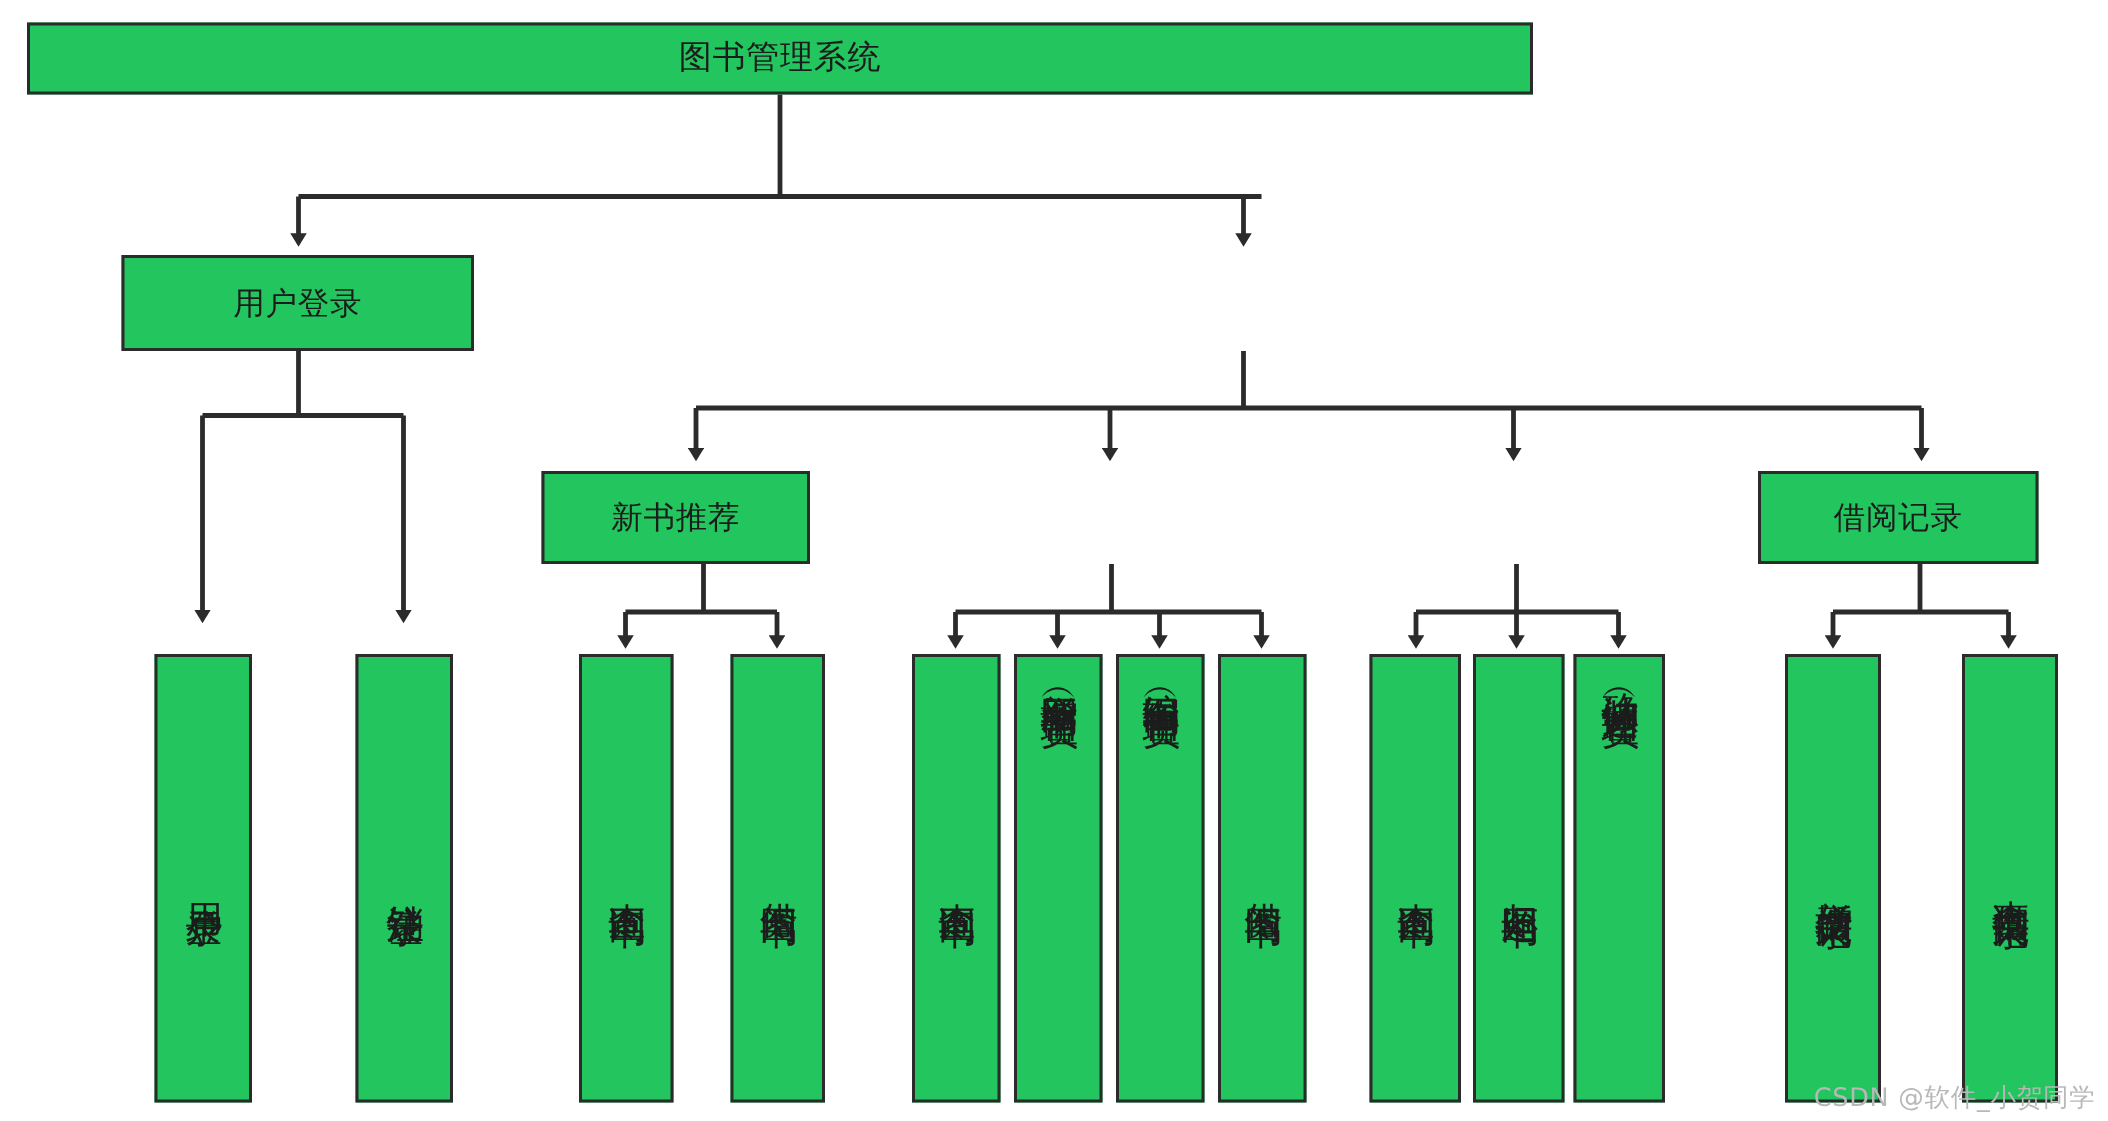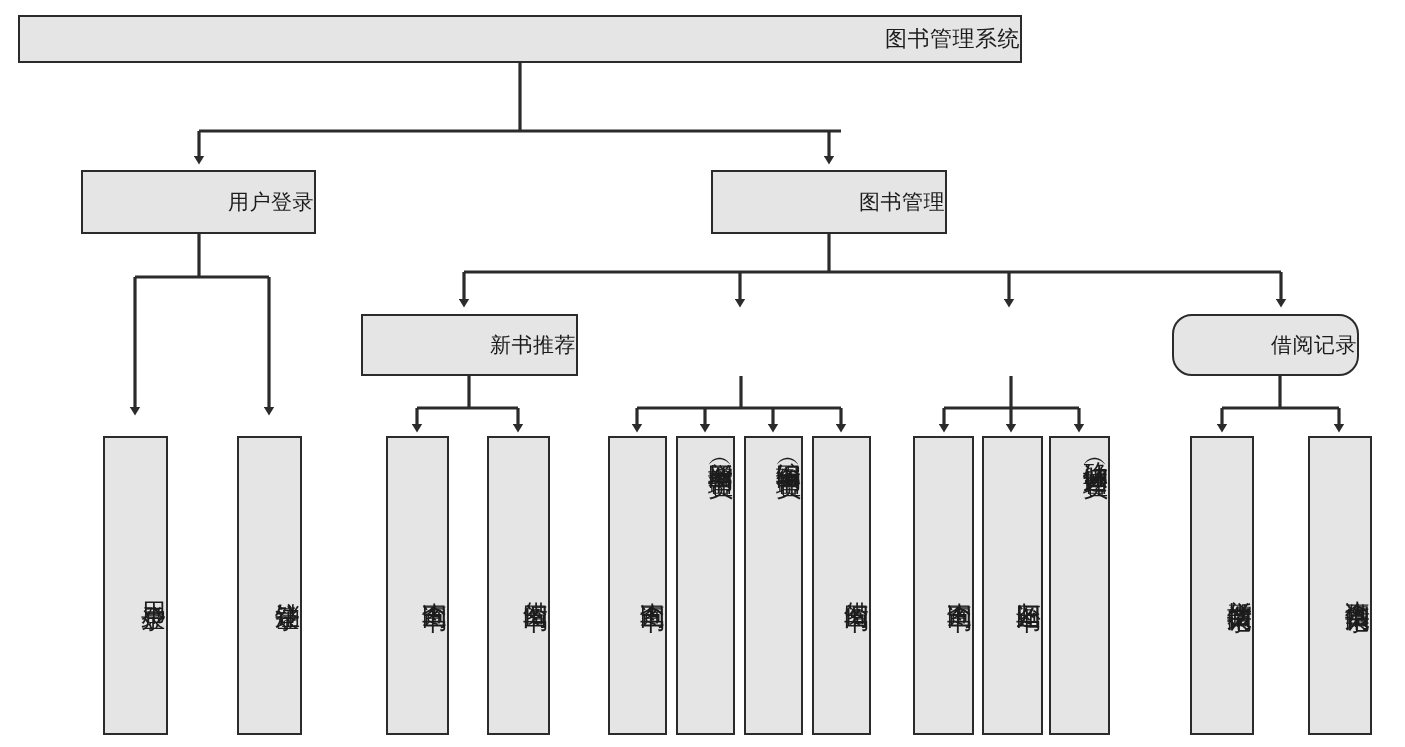--- a/index.html
+++ b/index.html
@@ -23,24 +23,24 @@
     left: 0;
     top: 0;
     width: 1405px;
     height: 747px;
     pointer-events: none;
   }
   .node {
     position: absolute;
     box-sizing: border-box;
     border: 2.2px solid #2b2b2b;
-    background: #e5e5e5;
+    background: #22c55e;
     display: flex;
     align-items: center;
-    justify-content: flex-end;
+    justify-content: center;
     color: #1c1c1c;
     z-index: 2;
   }
   .node .label {
     display: block;
     text-align: center;
     line-height: 1.18;
     letter-spacing: 0.5px;
   }
   
@@ -134,28 +134,25 @@
     </g>
   </svg>
 
   <div class="node h root" style="left:18px; top:15px; width:1004px; height:48px;">
     <span class="label">图书管理系统</span>
   </div>
 
   <div class="node h" style="left:81px; top:170px; width:235px; height:64px;">
     <span class="label">用户登录</span>
   </div>
-  <div class="node h" style="left:711px; top:170px; width:236px; height:64px;">
-    <span class="label">图书管理</span>
-  </div>
 
-  <div class="node h" style="left:361px; top:314px; width:217px; height:62px;">
+  <div class="node h" style="left:361px; top:314px; width:179px; height:62px;">
     <span class="label">新书推荐</span>
   </div>
-  <div class="node h" style="left:1172px; top:314px; width:187px; height:62px;border-radius:20px;">
+  <div class="node h" style="left:1172px; top:314px; width:187px; height:62px;">
     <span class="label">借阅记录</span>
   </div>
 
   <div class="node v mid" style="left:103px; top:436px; width:65px; height:299px;">
     <span class="label">用户登录</span>
   </div>
   <div class="node v mid" style="left:237px; top:436px; width:65px; height:299px;">
     <span class="label">注销登录</span>
   </div>
 
@@ -189,13 +186,14 @@
     <span class="label">确认归还（管理员）</span>
   </div>
 
   <div class="node v mid" style="left:1190px; top:436px; width:64px; height:299px;">
     <span class="label">新增借阅记录</span>
   </div>
   <div class="node v mid" style="left:1308px; top:436px; width:64px; height:299px;">
     <span class="label">查询借阅记录</span>
   </div>
 
+  <div class="watermark">CSDN @软件_小贺同学</div>
 </div>
 
 </body></html>

